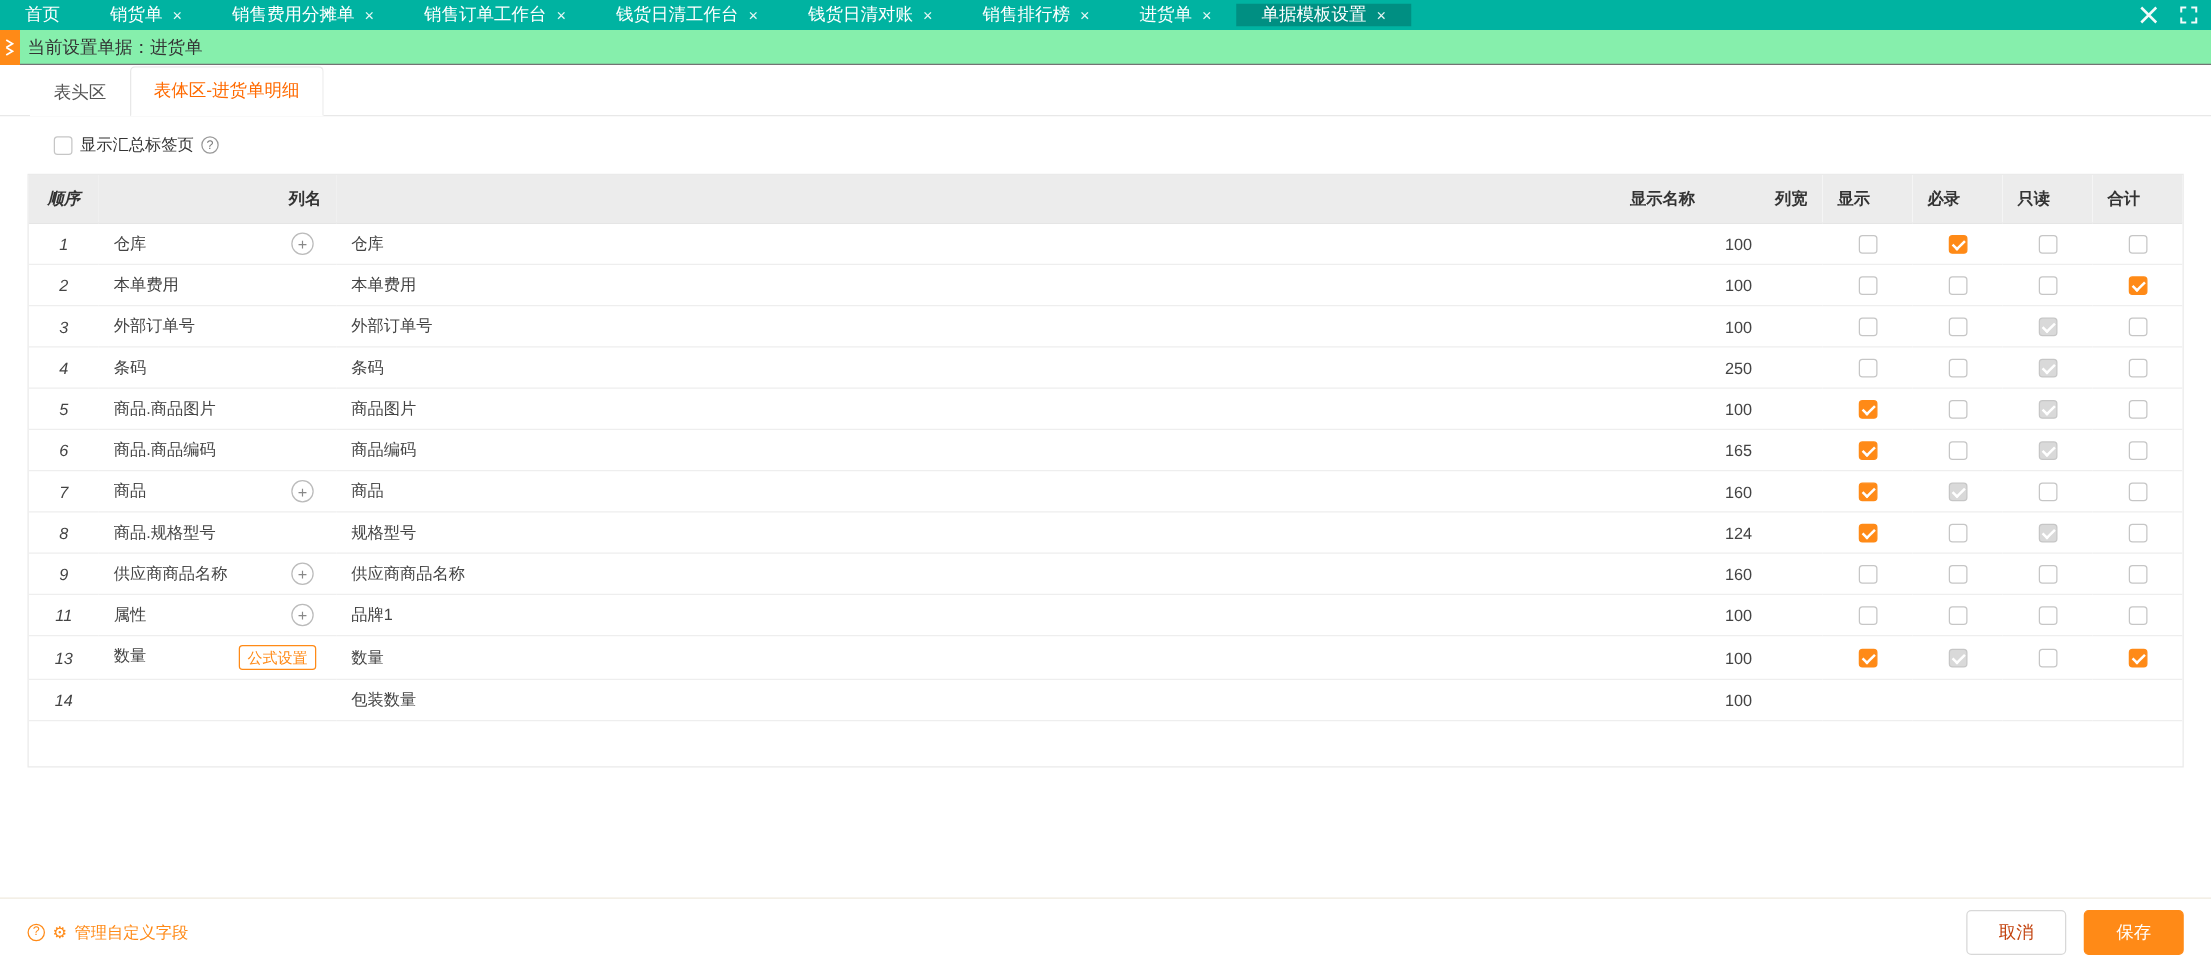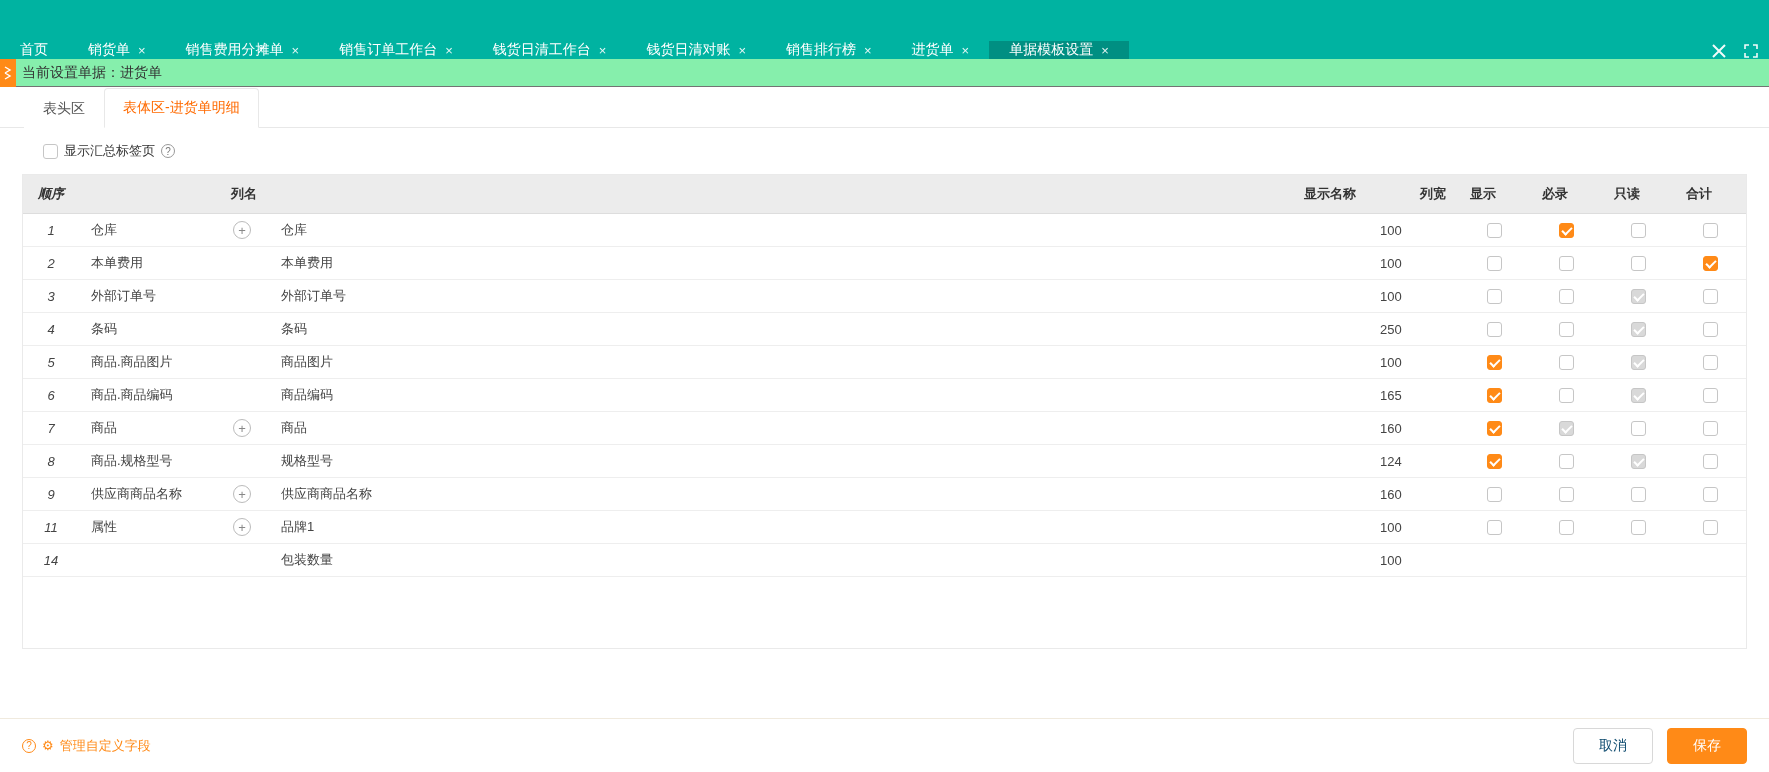--- a/index.html
+++ b/index.html
@@ -3,22 +3,22 @@
 <meta charset="utf-8">
 <style>
 * { box-sizing: border-box; margin: 0; padding: 0; }
 body {
   font-family: "Microsoft YaHei", Arial, sans-serif;
   font-size: 13px; color: #333; background: #fff;
   width: 1769px; height: 772px; overflow: hidden;
 }
 
 .top-tabs {
-  height: 59px; width: 100%; background: #00b3a1;
-  display: flex; align-items: flex-end; color: #fff;
+  height: 24px; width: 100%; background: #00b3a1;
+  display: flex; align-items: center; color: #fff;
   position: relative;
 }
 .top-tab {
   padding: 0 20px; display: flex; align-items: center; gap: 8px;
   cursor: pointer; font-size: 14px; white-space: nowrap;
 }
 .top-tab.active { background: #008f82; }
 .top-tab .close { font-size: 13px; opacity: 0.9; }
 .top-tabs-right {
   margin-left: auto; display: flex; align-items: center; padding-right: 10px; gap: 16px;
@@ -134,21 +134,21 @@
 .footer .left .help {
   width: 14px; height: 14px; border: 1px solid #ff8a17; border-radius: 50%;
   display: inline-flex; align-items: center; justify-content: center;
   font-size: 10px; color: #ff8a17;
 }
 .footer .left .gear { font-size: 13px; }
 .footer .actions { margin-left: auto; display: flex; gap: 14px; }
 .btn {
   min-width: 80px; height: 36px; border-radius: 4px;
   display: inline-flex; align-items: center; justify-content: center;
-  font-size: 14px; cursor: pointer; border: 1px solid #d8d8d8; background: #fff; color: #0c4a6e;
+  font-size: 14px; cursor: pointer; border: 1px solid #d8d8d8; background: #fff; color: #c2410c;
 }
 .btn.primary { background: #ff8a17; border-color: #ff8a17; color: #fff; }
 </style>
 </head>
 <body>
 
 <div class="top-tabs" id="top-tabs">
   <div class="top-tab">
       <span>首页</span>
     </div>
@@ -330,20 +330,30 @@
             <td class="col-idx">11</td>
             <td class="col-name"><span>属性</span><span class="add-btn">+</span></td>
             <td>品牌1</td>
             <td class="col-w">100</td>
             <td class="col-chk"><span class="chk"></span></td>
             <td class="col-chk"><span class="chk"></span></td>
             <td class="col-chk"><span class="chk"></span></td>
             <td class="col-chk"><span class="chk"></span></td>
           </tr>
           <tr>
+            <td class="col-idx">13</td>
+            <td class="col-name"><span>数量</span><span class="formula-badge">公式设置</span></td>
+            <td>数量</td>
+            <td class="col-w">100</td>
+            <td class="col-chk"><span class="chk checked"></span></td>
+            <td class="col-chk"><span class="chk checked disabled"></span></td>
+            <td class="col-chk"><span class="chk"></span></td>
+            <td class="col-chk"><span class="chk checked"></span></td>
+          </tr>
+          <tr>
             <td class="col-idx">14</td>
             <td class="col-name"></td>
             <td>包装数量</td>
             <td class="col-w">100</td>
             <td class="col-chk"></td>
             <td class="col-chk"></td>
             <td class="col-chk"></td>
             <td class="col-chk"></td>
           </tr>
         </tbody>

